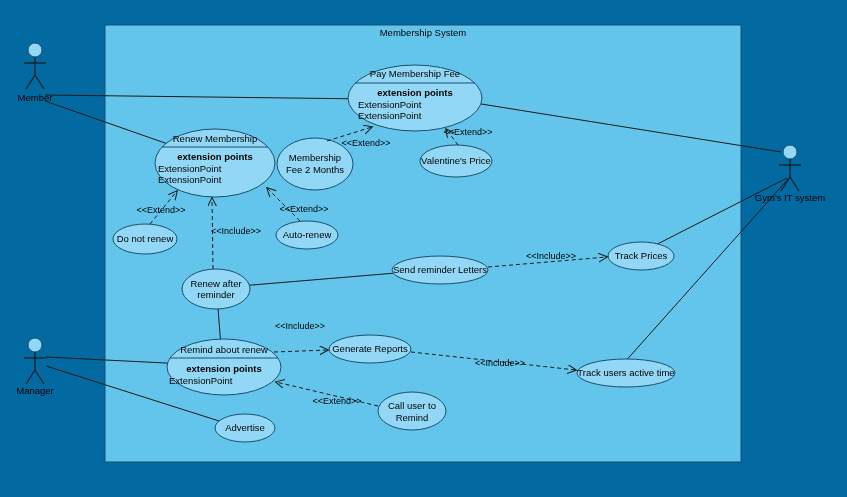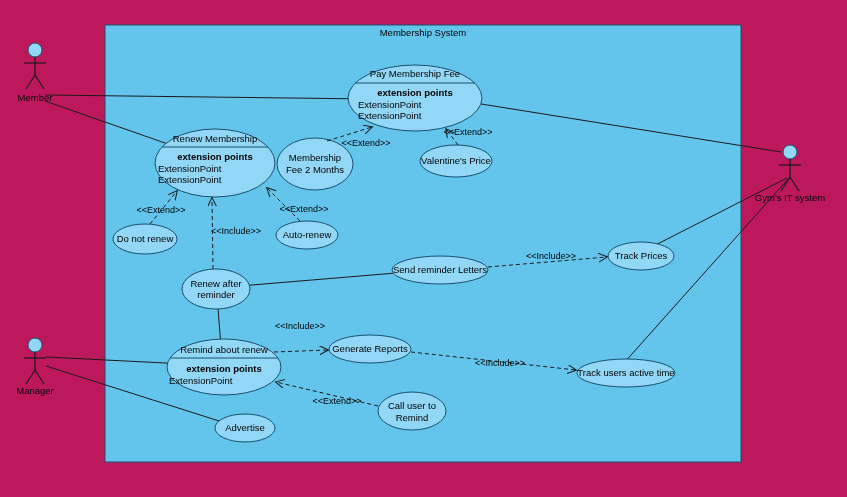--- a/index.html
+++ b/index.html
@@ -1,16 +1,16 @@
 <!DOCTYPE html>
 <html><head>
 <meta charset="utf-8">
 <style>
   html,body{margin:0;padding:0;background:#ffffff;}
-  .stage{position:relative;width:847px;height:497px;background:#be185d;overflow:hidden;}
+  .stage{position:relative;width:847px;height:497px;background:#0369a1;overflow:hidden;}
   svg{display:block;font-family:"Liberation Sans", sans-serif;}
   text{fill:#000000;font-size:9.5px;font-family:"Liberation Sans", sans-serif;}
   .stereo{font-size:9px;}
   .bold{font-weight:bold;}
   .shape{stroke:#17506e;stroke-width:1;}
   .sep{stroke:#17506e;stroke-width:1;}
   .conn{stroke:#1a1a1a;stroke-width:1;fill:none;}
   .dashed{stroke:#1a1a1a;stroke-width:1;fill:none;stroke-dasharray:4 3;marker-end:url(#arrowOpen);}
   .actor-line{stroke:#1a1a1a;stroke-width:1.2;fill:none;}
 </style>

